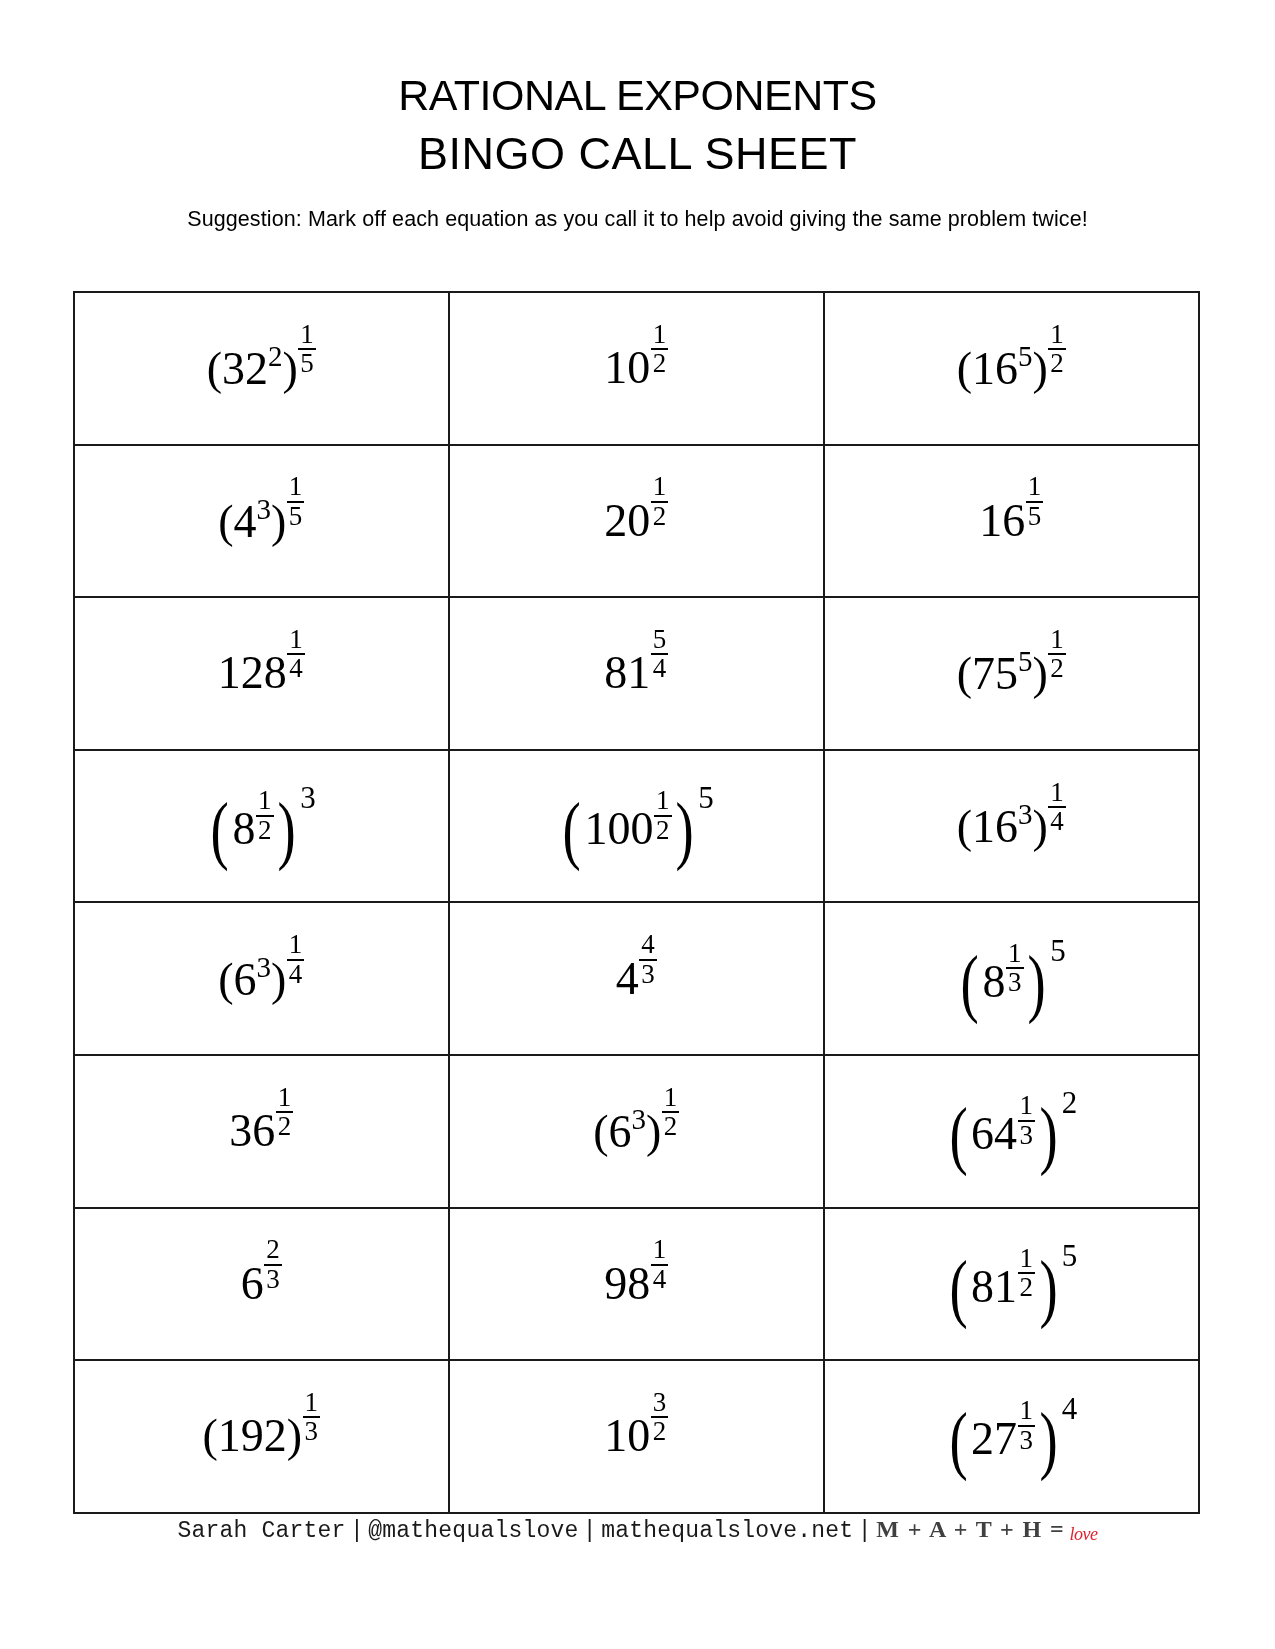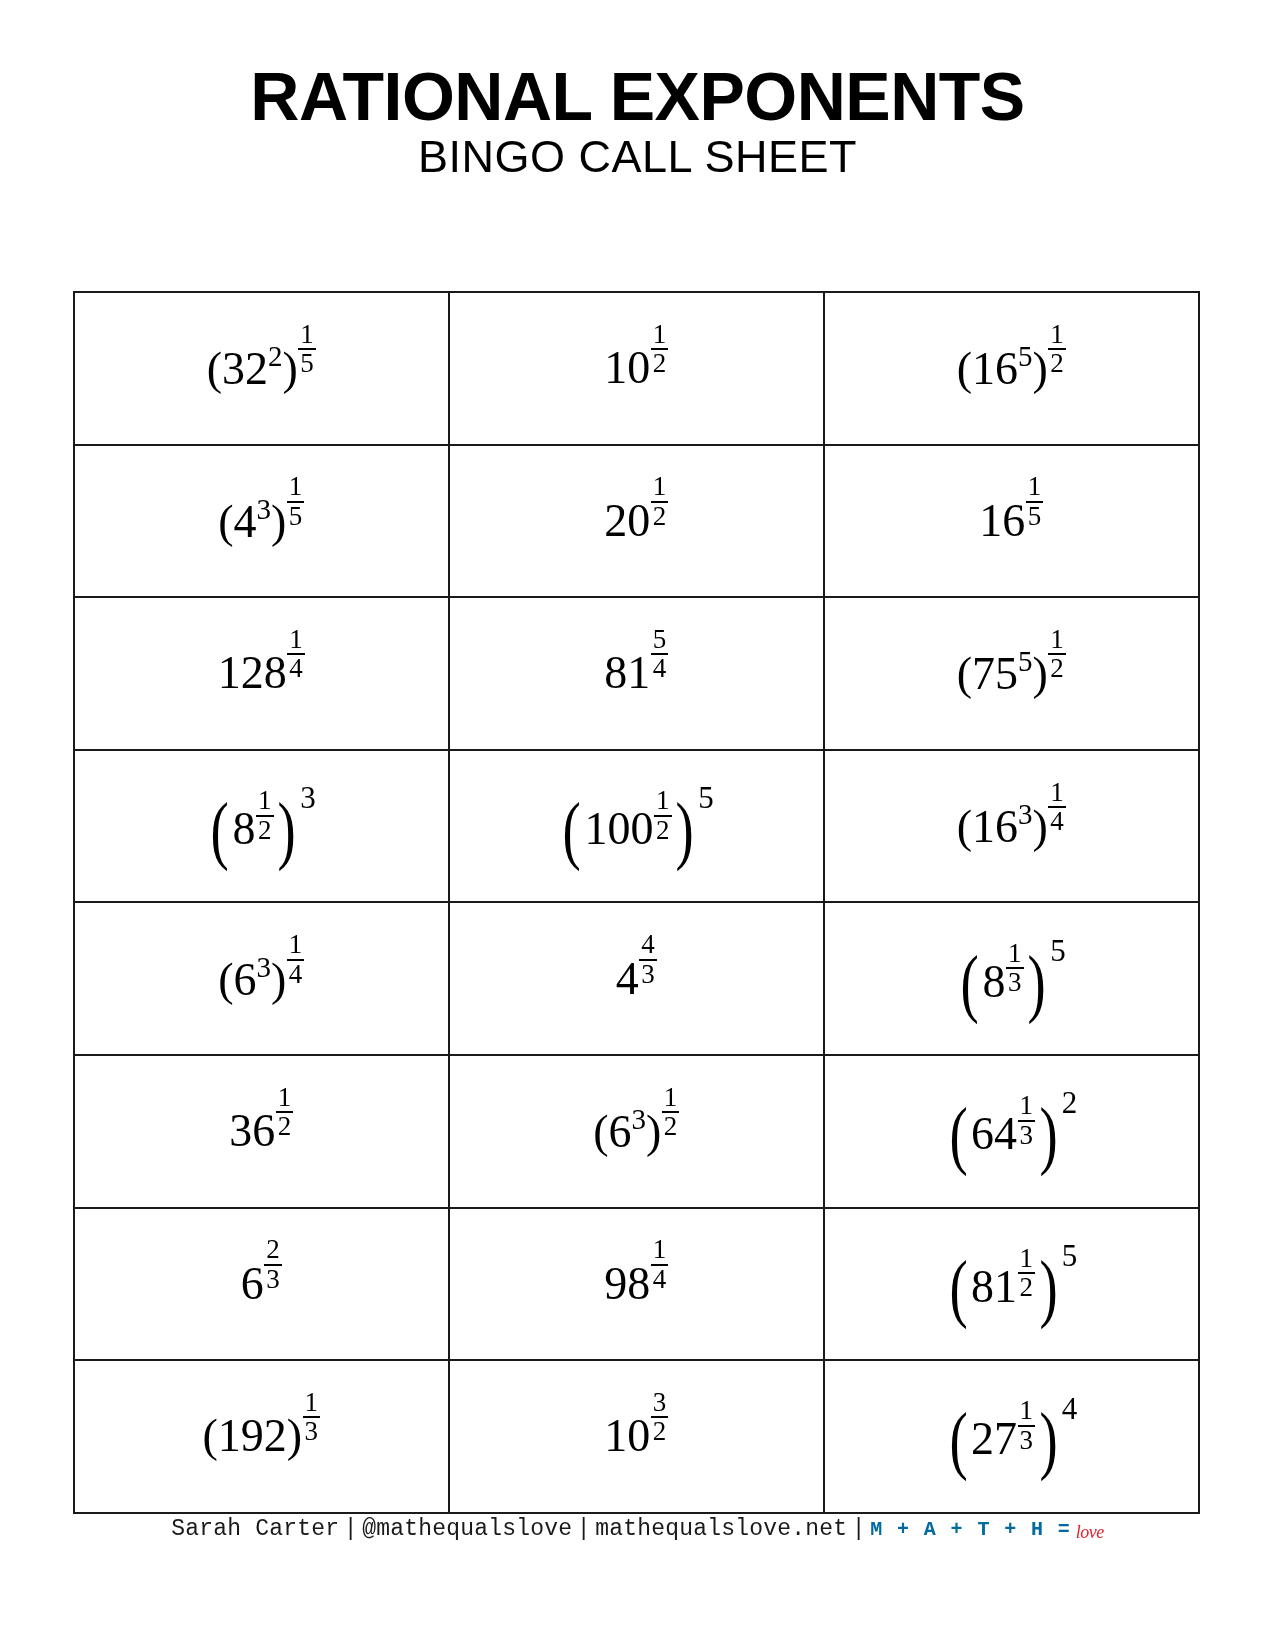--- a/index.html
+++ b/index.html
@@ -23,25 +23,25 @@
     box-sizing: border-box;
   }
 
   
   .header {
     text-align: center;
     padding-top: 62px;
   }
   .title-main {
     font-family: "Liberation Sans", sans-serif;
-    font-weight: 700;
-    font-size: 68px;
+    font-weight: 400;
+    font-size: 43px;
     letter-spacing: -0.5px;
     line-height: 1.02;
-    margin: 0;
+    margin: 12px;
     white-space: nowrap;
   }
   .title-sub {
     font-family: "Liberation Sans", sans-serif;
     font-weight: 400;
     font-size: 45px;
     letter-spacing: 0.5px;
     line-height: 1.05;
     margin: 2px 0 0 0;
     white-space: nowrap;
@@ -158,44 +158,45 @@
     text-align: center;
     white-space: nowrap;
   }
   .footer-text {
     font-family: Liberation Mono, monospace;
     font-size: 23px;
     letter-spacing: 0.2px;
     color: #1a1a1a;
   }
   .footer-math {
-    font-family: Liberation Mono, monospace;
-    font-size: 20px;
+    font-family: Liberation Serif, serif;
+    font-size: 24px;
     font-weight: 700;
     letter-spacing: 1.4px;
-    color: #0369a1;
+    color: #404040;
   }
   .footer-love {
     font-family: "Liberation Serif", serif;
     font-style: italic;
     font-size: 18px;
     color: #e0232e;
     letter-spacing: -0.5px;
     position: relative;
     top: 3px;
   }
 </style>
 </head>
 <body>
 
 <div class="page">
 
   <div class="header">
     <h1 class="title-main">RATIONAL EXPONENTS</h1>
     <h2 class="title-sub">BINGO CALL SHEET</h2>
+    <p class="suggestion">Suggestion: Mark off each equation as you call it to help avoid giving the same problem twice!</p>
   </div>
 
   <table class="call-table">
     <tbody id="table-body">
         <tr>
           <td><span class="expr">
               <span><span class="m-base">(32</span><span class="m-sup">2</span><span class="m-base">)</span></span>
               <span class="m-frac">
                 <span class="num">1</span>
                 <span class="den">5</span>

